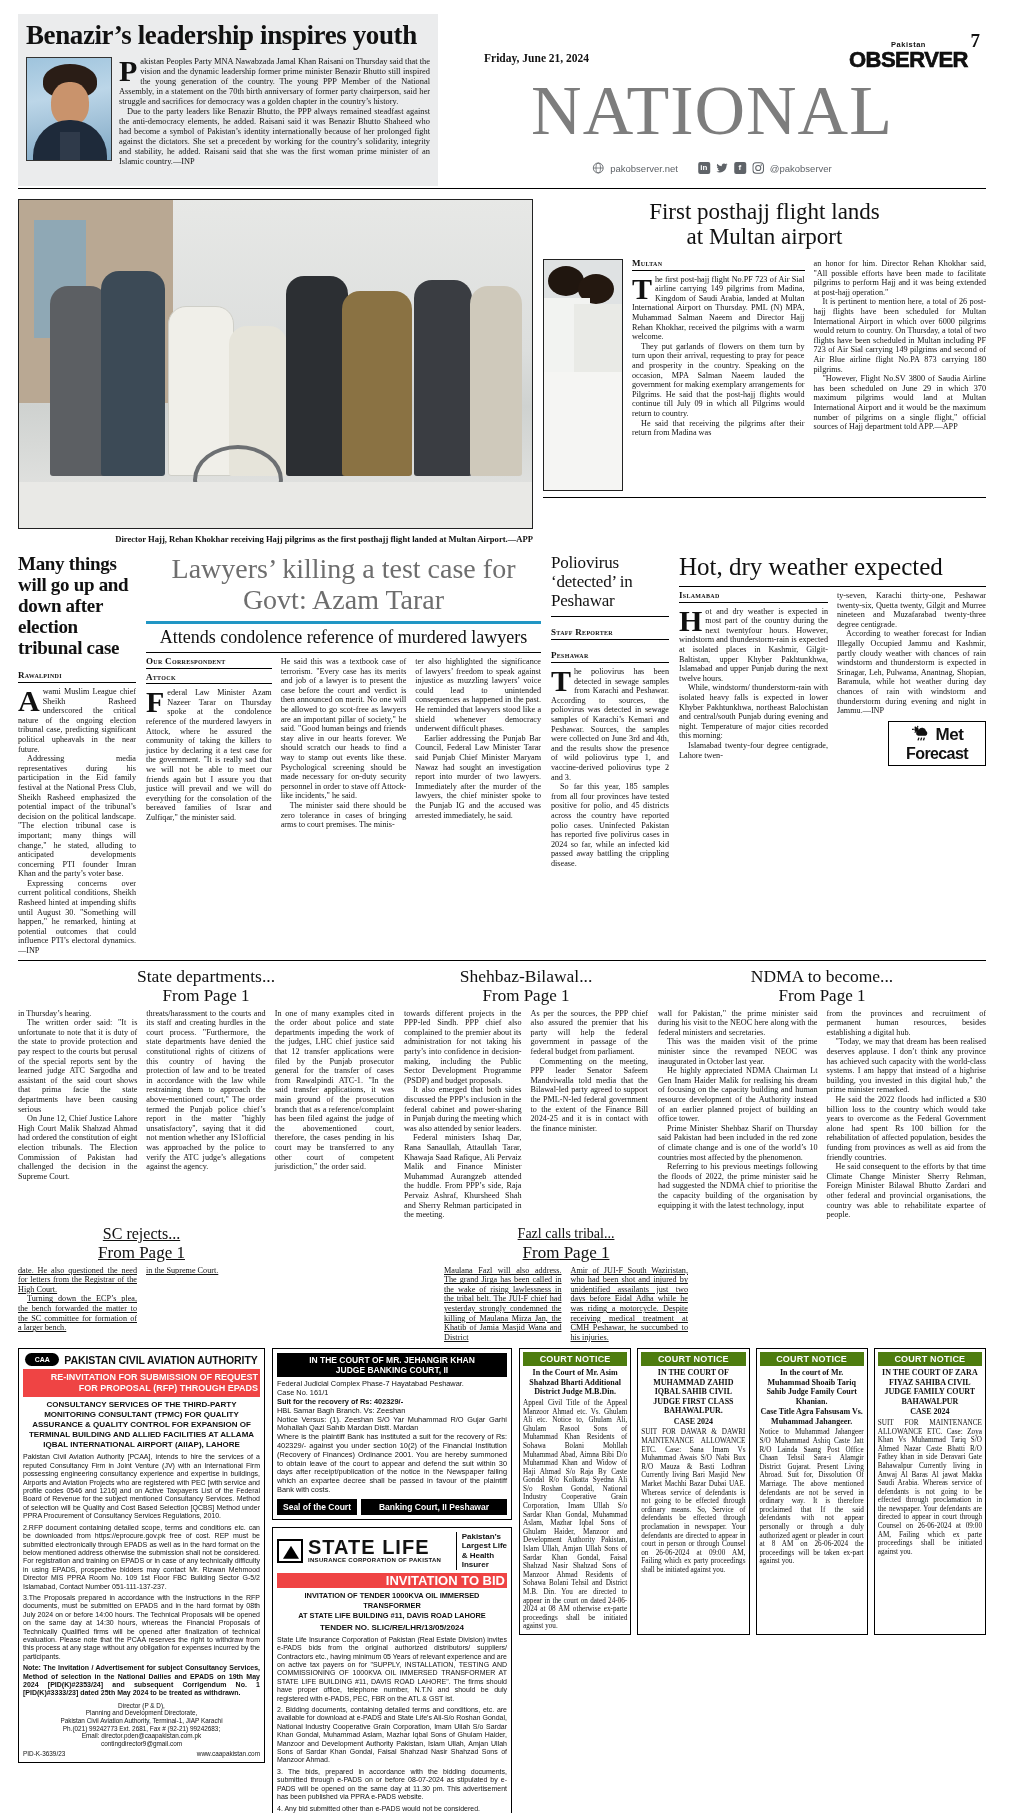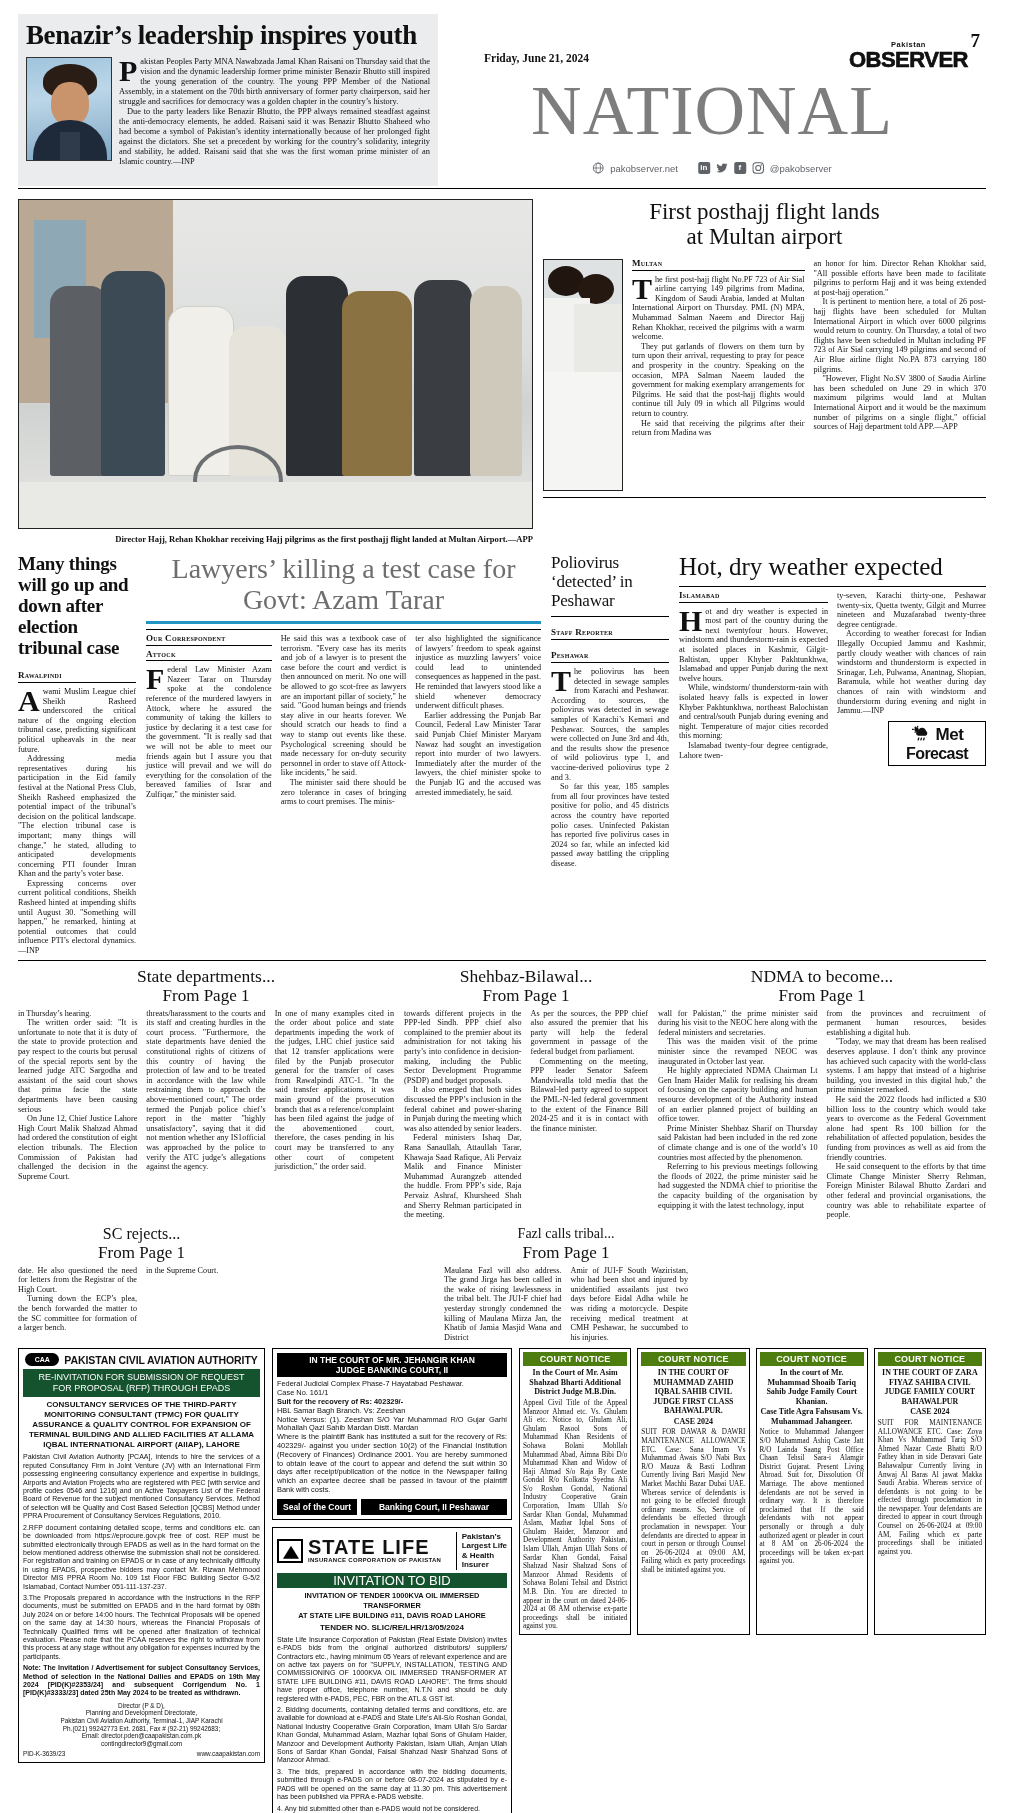--- a/index.html
+++ b/index.html
@@ -102,21 +102,21 @@
   
   .jump-row { display: flex; gap: 10px; margin-top: 6px; }
   .jump-h { font-size: 17.5px; text-align: center; line-height: 19px; }
   .jump-sub { font-size: 17px; text-align: center; margin-bottom: 3px; }
   .c { font-size: 8.2px; line-height: 9.6px; text-align: justify; }
   .c p { text-indent: 9px; margin: 0; }
   .c p.noind { text-indent: 0; }
 
   
   .ad { border: 1.5px solid #000; padding: 4px; font-family: "Liberation Sans", sans-serif; }
-  .ad-hdr-black { background: #14532d; color: #fff; text-align: center; font-weight: 400;
+  .ad-hdr-black { background: #ef4444; color: #fff; text-align: right; font-weight: 700;
                   font-size: 9px; line-height: 11px; padding: 3px 2px; margin: 3px 0; }
   .ad-center { text-align: center; font-weight: 700; font-size: 8px; line-height: 10px; }
   .ad-body { font-size: 7px; line-height: 8.4px; text-align: justify; margin-top: 3px; }
   .ad-title { display: flex; align-items: center; gap: 5px; justify-content: center; }
   .caa-logo { width: 34px; height: 13px; background: #000; border-radius: 7px; color: #fff;
               font-size: 7px; font-weight: 700; text-align: center; line-height: 13px;
               font-family: "Liberation Sans", sans-serif; }
   .caa-name { font-size: 10.5px; font-weight: 700; letter-spacing: -.1px; }
 
   .court-hdr { background: #000; color: #fff; text-align: center; font-weight: 700;
@@ -269,20 +269,21 @@
         <p class="noind"><span class="dropcap">A</span><span>wami Muslim League chief Sheikh Rasheed underscored the critical nature of the ongoing election tribunal case, predicting significant political upheavals in the near future.</span></p>
         <p>Addressing media representatives during his participation in the Eid family festival at the National Press Club, Sheikh Rasheed emphasized the potential impact of the tribunal’s decision on the political landscape. "The election tribunal case is important; many things will change," he stated, alluding to anticipated developments concerning PTI founder Imran Khan and the party’s voter base.</p>
         <p>Expressing concerns over current political conditions, Sheikh Rasheed hinted at impending shifts until August 30. "Something will happen," he remarked, hinting at potential outcomes that could influence PTI’s electoral dynamics.—INP</p>
       </div>
     </div>
 
     <div class="lawyers-col">
       <div class="hl-lawyers">Lawyers’ killing a test case for</div>
       <div class="hl-lawyers">Govt:  Azam Tarar</div>
       <div class="blue-rule"></div>
+      <div class="subhead">Attends condolence reference of murdered lawyers</div>
       <div class="rule" style="margin-top:5px"></div>
       <div style="display:flex;gap:9px;margin-top:4px;">
         <div style="flex:1" class="c">
           <span class="dateline-wrap"><span class="dateline">Our Correspondent</span></span>
           <span class="dateline-wrap"><span class="dateline">Attock</span></span>
           <p class="noind"><span class="dropcap">F</span><span>ederal Law Minister Azam Nazeer Tarar on Thursday spoke at the condolence reference of the murdered lawyers in Attock, where he assured the community of taking the killers to justice by declaring it a test case for the government. "It is really sad that we will not be able to meet our friends again but I assure you that justice will prevail and we will do everything for the consolation of the bereaved families of Israr and Zulfiqar," the minister said.</span></p>
         </div>
         <div style="flex:1" class="c">
           <p class="noind">He said this was a textbook case of terrorism. "Every case has its merits and job of a lawyer is to present the case before the court and verdict is then announced on merit. No one will be allowed to go scot-free as lawyers are an important pillar of society," he said. "Good human beings and friends stay alive in our hearts forever. We should scratch our heads to find a way to stamp out events like these. Psychological screening should be made necessary for on-duty security personnel in order to stave off Attock-like incidents," he said.</p>
           <p>The minister said there should be zero tolerance in cases of bringing arms to court premises. The minis-</p>
@@ -391,21 +392,21 @@
         <div style="flex:1" class="c">
           <p class="noind">from the provinces and recruitment of permanent human resources, besides establishing a digital hub.</p>
           <p>"Today, we may that dream has been realised deserves applause. I don’t think any province has achieved such capacity with the world-class systems. I am happy that instead of a highrise building, you invested in this digital hub," the prime minister remarked.</p>
           <p>He said the 2022 floods had inflicted a $30 billion loss to the country which would take years to overcome as the Federal Government alone had spent Rs 100 billion for the rehabilitation of affected population, besides the funding from provinces as well as aid from the friendly countries.</p>
           <p>He said consequent to the efforts by that time Climate Change Minister Sherry Rehman, Foreign Minister Bilawal Bhutto Zardari and other federal and provincial organisations, the country was able to rehabilitate expartee of people.</p>
         </div>
       </div>
     </div>
   </div>
 
-  <div style="display:flex;gap:25px;margin-top:4px;">
+  <div style="display:flex;gap:25px;margin-top:4px;text-decoration:underline;">
     <div style="width:247px">
       <div class="jump-h" style="font-size:16px">SC rejects...</div>
       <div class="jump-sub">From Page 1</div>
       <div style="display:flex;gap:9px;">
         <div style="flex:1" class="c">
           <p class="noind">date. He also questioned the need for letters from the Registrar of the High Court.</p>
           <p>Turning down the ECP’s plea, the bench forwarded the matter to the SC committee for formation of a larger bench.</p>
         </div>
         <div style="flex:1" class="c">
           <p class="noind">in the Supreme Court.</p>

